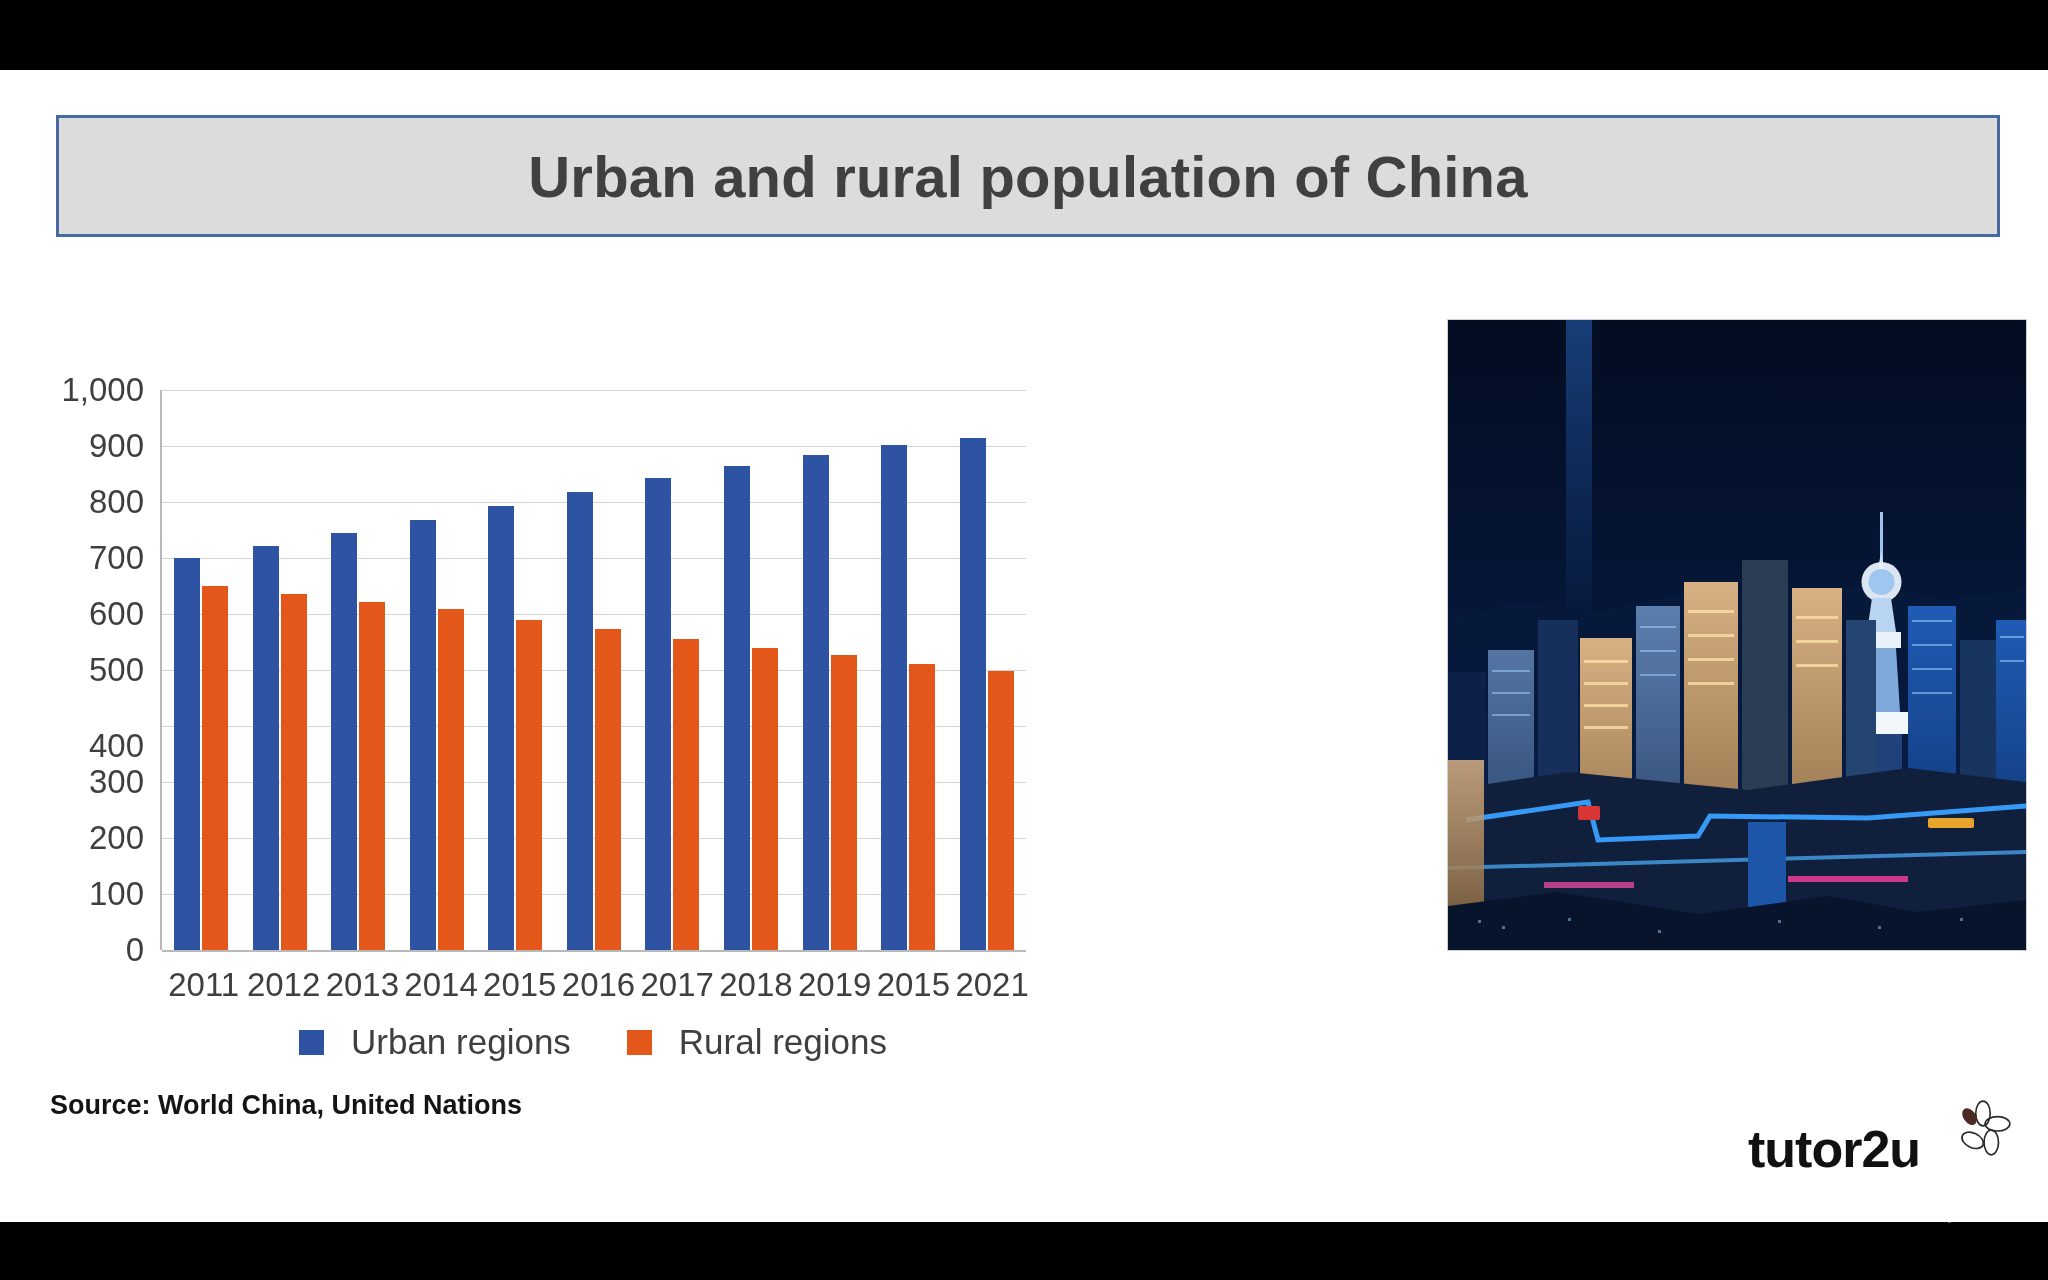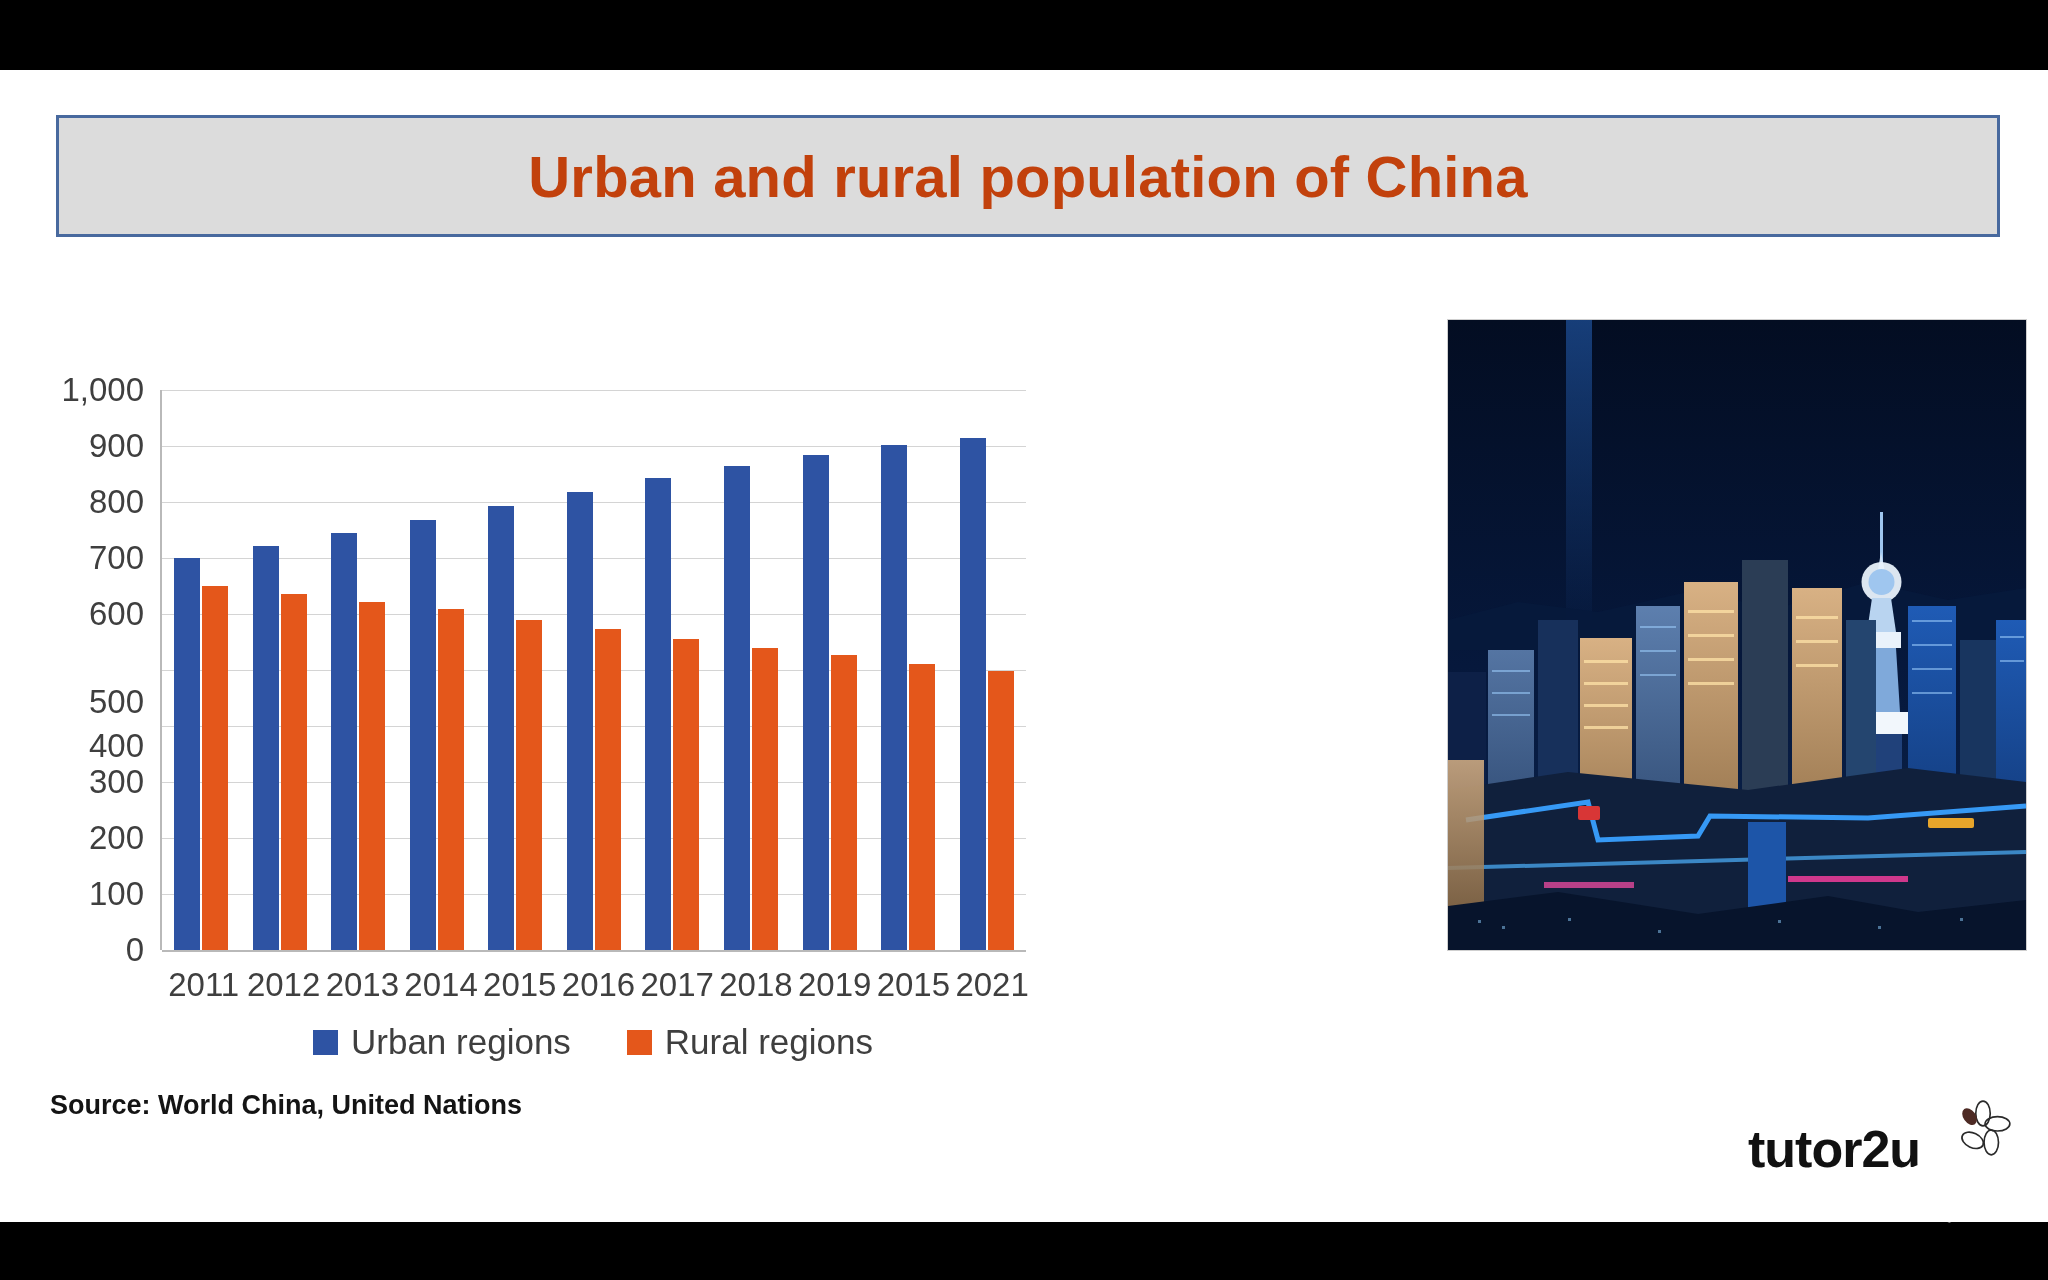--- a/index.html
+++ b/index.html
@@ -18,21 +18,21 @@
   }
 
   
   .title-banner {
     position:absolute; left:56px; top:45px; width:1944px; height:122px;
     background:#dcdcdc;
     border:3px solid #48699e;
     display:flex; align-items:center; justify-content:center;
   }
   .title-text {
-    font-size:58px; font-weight:bold; color:#c2410c;
+    font-size:58px; font-weight:bold; color:#404040;
     letter-spacing:0.2px; white-space:nowrap;
     font-family:"Liberation Sans", sans-serif;
   }
 
   
   .chart-area {
     position:absolute; left:40px; top:200px; width:1340px; height:830px;
   }
   .chart-title {
     width:1180px; margin:0 auto; text-align:center;
@@ -74,21 +74,21 @@
   .x-axis {
     position:absolute; left:120px; top:566px; width:866px; height:58px;
     display:flex; align-items:center; justify-content:space-around;
   }
   .x-tick { width:7.2%; text-align:center; font-size:33px; color:#3f3f3f; }
 
   .legend {
     position:absolute; left:120px; top:632px; width:866px;
     display:flex; align-items:center; justify-content:center; gap:56px;
   }
-  .legend-item { display:flex; align-items:center; gap:13px; }
+  .legend-item { display:flex; align-items:center; gap:27px; }
   .legend-swatch { width:25px; height:25px; display:block; }
   .legend-swatch.urban { background:#2e53a3; }
   .legend-swatch.rural { background:#e4571b; }
   .legend-label { font-size:35px; color:#3f3f3f; }
 
   
   .source-text {
     position:absolute; left:50px; top:1020px;
     font-size:27px; font-weight:bold; color:#141414;
   }
@@ -129,21 +129,21 @@
     <div class="chart-area">
 
 
       <div class="plot-wrap">
         <div class="y-axis" id="y-axis">
             <div class="y-tick" style="top: 0px;">1,000</div>
             <div class="y-tick" style="top: 56px;">900</div>
             <div class="y-tick" style="top: 112px;">800</div>
             <div class="y-tick" style="top: 168px;">700</div>
             <div class="y-tick" style="top: 224px;">600</div>
-            <div class="y-tick" style="top: 280px; margin-top: 32px;">500</div>
+            <div class="y-tick" style="top: 280px;">500</div>
             <div class="y-tick" style="top: 356px;">400</div>
             <div class="y-tick" style="top: 392px;">300</div>
             <div class="y-tick" style="top: 448px;">200</div>
             <div class="y-tick" style="top: 504px;">100</div>
             <div class="y-tick" style="top: 560px;">0</div>
           </div>
         <div class="plot" id="plot">
           <div id="gridlines">
               <div class="gridline" style="top: 0px;"></div>
               <div class="gridline" style="top: 56px;"></div>

